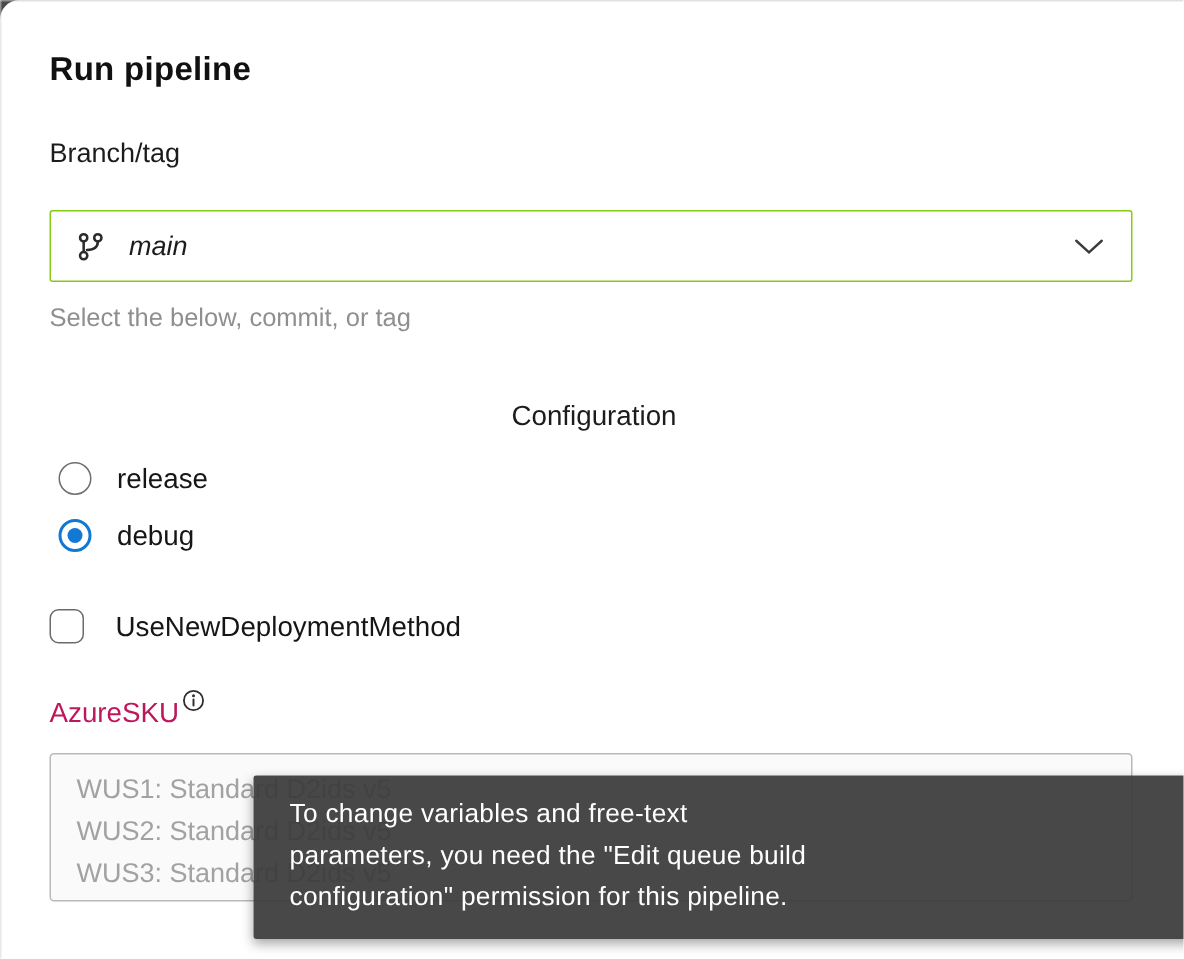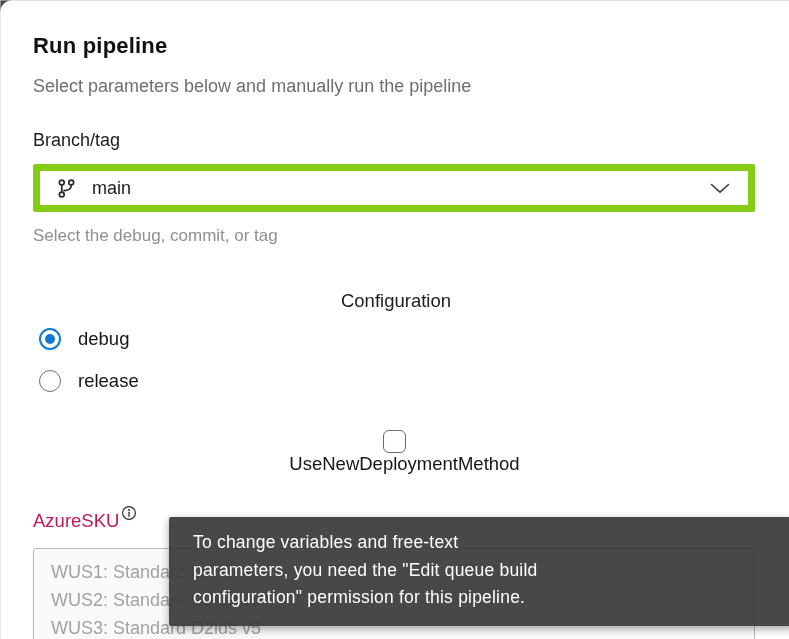--- a/index.html
+++ b/index.html
@@ -18,24 +18,24 @@
   .win-corner::after { content: ""; position: absolute; inset: 0; background: #fff; border-top-left-radius: 13px; }
 
   .container { position: relative; padding: 33px 34px 0 33px; }
 
   .page-title { font-size: 22px; line-height: 26px; font-weight: 700; color: #111; letter-spacing: .2px; }
   .page-subtitle { margin-top: 16px; font-size: 18px; line-height: 22px; color: #6e6e6e; }
 
   .field-label { margin-top: 32px; font-size: 18px; line-height: 22px; color: #1c1c1c; }
 
   .combobox {
-    margin-top: 13px; height: 48px; width: 100%;
-    border: 7px solid #84cc16; border-radius: 2px;
+    margin-top: 27px; height: 48px; width: 100%;
+    border: 1px solid #84cc16; border-radius: 2px;
     display: flex; align-items: center; padding: 0 18px 0 16px;
-    background: #fff; cursor: pointer;
+    background: #fff; cursor: pointer; font-style: italic;
   }
   .combobox .bicon { display: flex; align-items: center; margin-right: 15px; }
   .combobox .value { font-size: 18px; color: #1c1c1c; flex: 1; }
   .combobox .chev { display: flex; align-items: center; }
 
   .helper-text { margin-top: 14px; font-size: 17px; line-height: 20px; color: #8f8f8f; }
 
   .config-label { margin-top: 44px; margin-left: 4px; font-size: 18.5px; color: #1c1c1c; text-align: center; }
 
   .radio-row { display: flex; align-items: center; margin-left: 6px; cursor: pointer; }
@@ -48,21 +48,21 @@
   .radio-circle.selected {
     border: 2.5px solid #1178d4; position: relative;
   }
   .radio-circle.selected::after {
     content: ""; position: absolute; left: 50%; top: 50%;
     width: 10px; height: 10px; border-radius: 50%;
     background: #1178d4; transform: translate(-50%, -50%);
   }
   .radio-label { margin-left: 17px; font-size: 18.5px; color: #161616; }
 
-  .checkbox-row { display: flex; align-items: center; margin-top: 38px; cursor: pointer; flex-direction: column; }
+  .checkbox-row { display: flex; align-items: center; margin-top: 38px; cursor: pointer; }
   .checkbox-box {
     width: 23px; height: 23px; border: 1.5px solid #6b6b6b;
     border-radius: 6px; background: #fff; flex: none;
   }
   .checkbox-label { margin-left: 21px; font-size: 18.5px; color: #161616; }
 
   .sku-label-row { margin-top: 34px; display: flex; align-items: flex-start; }
   .sku-label { font-size: 18.5px; line-height: 23px; color: #be185d; }
   .info-btn { margin-left: 2px; margin-top: -4px; display: inline-flex; cursor: pointer; }
 
@@ -87,21 +87,20 @@
 </head>
 <body>
 
 <div class="win-corner"></div>
 <div class="top-edge"></div>
 <div class="left-edge"></div>
 
 <div class="container">
 
   <h1 class="page-title">Run pipeline</h1>
-  <p class="page-subtitle">Select parameters below and manually run the pipeline</p>
 
   <div class="field-label">Branch/tag</div>
 
   <div class="combobox">
     <span class="bicon">
       <svg width="21" height="21" viewBox="0 0 20 20" fill="none" stroke="#2b2b2b" stroke-width="1.6" stroke-linecap="round">
         <circle cx="5.5" cy="4.3" r="2.3"></circle>
         <circle cx="14.5" cy="4.3" r="2.3"></circle>
         <circle cx="5.5" cy="15.7" r="2.3"></circle>
         <path d="M5.5 6.8 L5.5 13.2"></path>
@@ -109,32 +108,32 @@
       </svg>
     </span>
     <span class="value">main</span>
     <span class="chev">
       <svg width="20" height="11" viewBox="0 0 20 11" fill="none" stroke="#3c3c3c" stroke-width="1.6" stroke-linecap="round">
         <path d="M1.5 1.5 L10 9.2 L18.5 1.5"></path>
       </svg>
     </span>
   </div>
 
-  <div class="helper-text">Select the debug, commit, or tag</div>
+  <div class="helper-text">Select the below, commit, or tag</div>
 
   <div class="config-label">Configuration</div>
+
+  <div class="radio-row first">
+    <span class="radio-circle"></span>
+    <span class="radio-label">release</span>
+  </div>
 
   <div class="radio-row second">
     <span class="radio-circle selected"></span>
     <span class="radio-label">debug</span>
-  </div>
-
-  <div class="radio-row first">
-    <span class="radio-circle"></span>
-    <span class="radio-label">release</span>
   </div>
 
   <div class="checkbox-row">
     <span class="checkbox-box"></span>
     <span class="checkbox-label">UseNewDeploymentMethod</span>
   </div>
 
   <div class="sku-label-row">
     <span class="sku-label">AzureSKU</span>
     <span class="info-btn">

